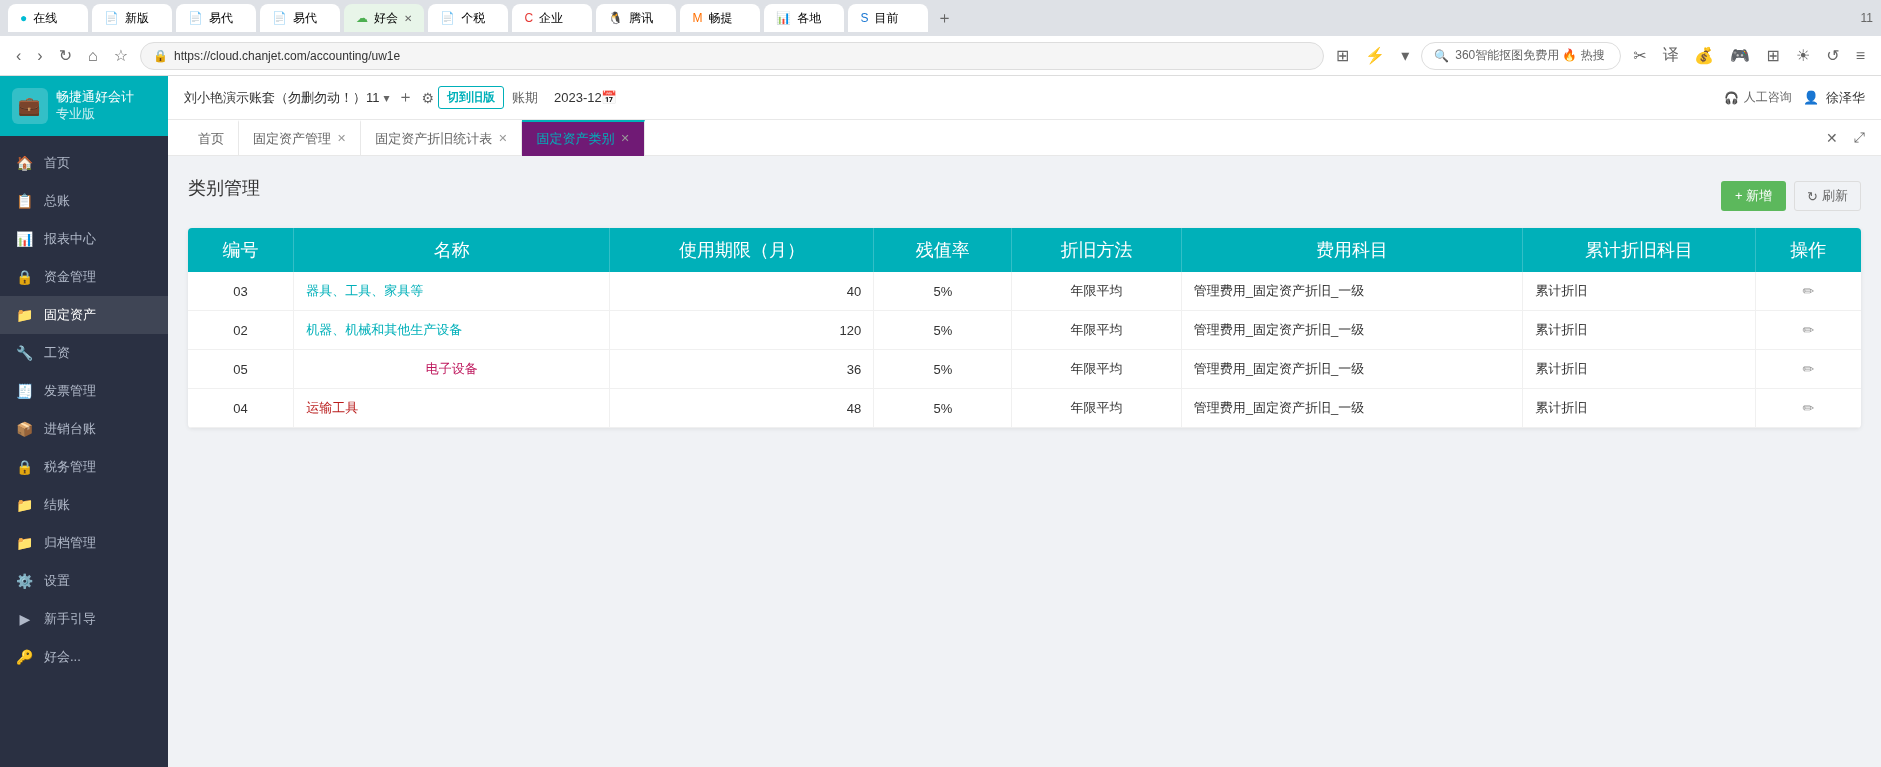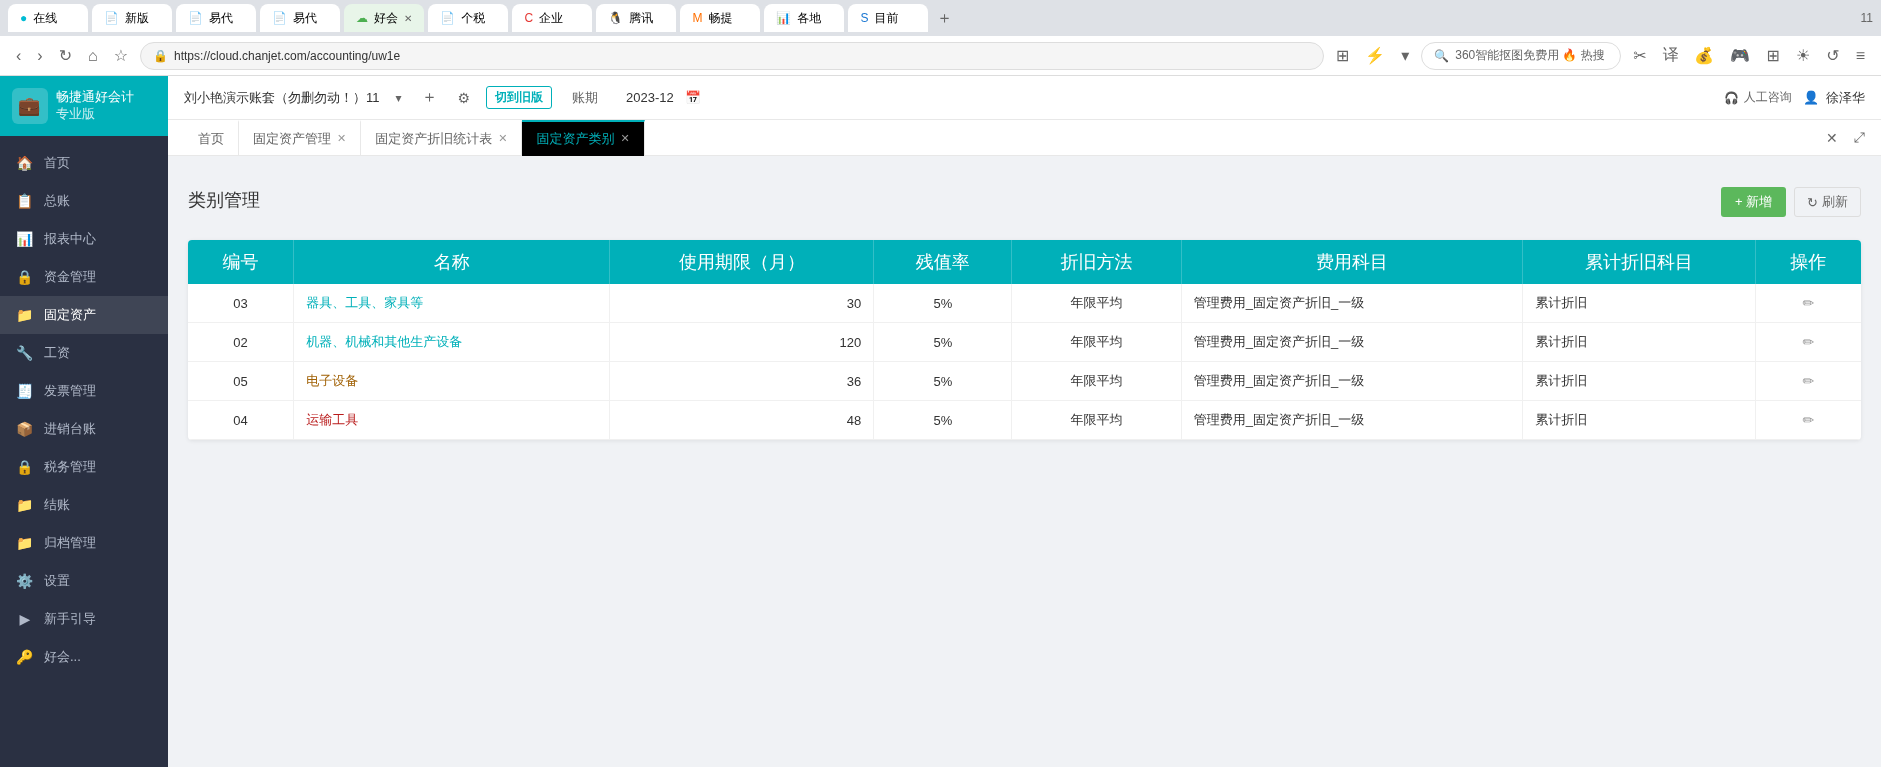--- a/index.html
+++ b/index.html
@@ -28,37 +28,37 @@
     .logo-sub { font-size: 13px; opacity: 0.8; }
     .sidebar-nav { flex: 1; overflow-y: auto; padding: 8px 0; }
     .nav-item { display: flex; align-items: center; gap: 10px; padding: 10px 16px; color: #b0b8c8; cursor: pointer; font-size: 13px; }
     .nav-item.active { background: rgba(255,255,255,0.1); color: #fff; }
     .nav-icon { width: 18px; height: 18px; display: flex; align-items: center; justify-content: center; font-size: 14px; }
 
     
     .main { flex: 1; display: flex; flex-direction: column; background: #f0f2f5; overflow: hidden; }
 
     
-    .top-bar { background: #fff; height: 44px; display: flex; align-items: center; padding: 0 16px; gap: 12px; border-bottom: 1px solid #e8e8e8; }
+    .top-bar { background: #fff; height: 44px; display: flex; align-items: center; padding: 0 16px; border-bottom: 1px solid #e8e8e8; }
     .period-badge { border: 1px solid #ddd; border-radius: 3px; padding: 2px 8px; font-size: 12px; color: #333; cursor: pointer; }
     .top-right { margin-left: auto; display: flex; align-items: center; gap: 12px; }
     .service-btn { font-size: 12px; color: #666; display: flex; align-items: center; gap: 4px; cursor: pointer; }
     .user-info { font-size: 13px; color: #333; display: flex; align-items: center; gap: 6px; }
 
     
     .tab-bar { background: #fff; height: 36px; display: flex; align-items: center; padding: 0 0 0 16px; border-bottom: 1px solid #e8e8e8; gap: 0; }
     .page-tab { height: 36px; display: flex; align-items: center; padding: 0 14px; font-size: 13px; color: #666; border-right: 1px solid #e8e8e8; cursor: pointer; gap: 6px; border-top: 2px solid transparent; }
-    .page-tab.active { color: #00b0b9; border-top: 2px solid #00b0b9; background: #000000; }
+    .page-tab.active { color: #00b0b9; border-top: 2px solid #00b0b9; background: #701a75; }
     .page-tab .close-btn { font-size: 11px; color: #999; }
     .tab-extra { margin-left: auto; display: flex; align-items: center; gap: 8px; padding-right: 12px; }
     .icon-btn { background: none; border: none; cursor: pointer; color: #666; font-size: 14px; padding: 4px; }
 
     
     .content { flex: 1; padding: 20px; overflow-y: auto; }
-    .page-title { font-size: 18px; font-weight: 500; color: #333; margin-bottom: 16px; margin-top: 12px; }
+    .page-title { font-size: 18px; font-weight: 500; color: #333; margin-bottom: 16px; }
     .btn-add { background: #5cb85c; color: #fff; border: none; border-radius: 3px; padding: 6px 14px; font-size: 13px; cursor: pointer; display: flex; align-items: center; gap: 4px; }
     .btn-refresh { background: none; border: 1px solid #ddd; border-radius: 3px; padding: 5px 12px; font-size: 13px; cursor: pointer; color: #666; display: flex; align-items: center; gap: 4px; }
 
     
     .data-table { width: 100%; border-collapse: collapse; background: #fff; border-radius: 4px; overflow: hidden; box-shadow: 0 1px 4px rgba(0,0,0,0.08); }
     .data-table thead tr { background: #00b0b9; }
     .data-table thead th { color: #fff; padding: 10px 12px; text-align: center; font-weight: normal; font-size: 18px; border-right: 1px solid rgba(255,255,255,0.2); }
     .data-table thead th:last-child { border-right: none; }
     .data-table tbody tr { border-bottom: 1px solid #f0f0f0; }
     .data-table tbody td { padding: 10px 12px; color: #333; font-size: 13px; border-right: 1px solid #f0f0f0; }
@@ -286,21 +286,21 @@
             <th>折旧方法</th>
             <th>费用科目</th>
             <th>累计折旧科目</th>
             <th>操作</th>
           </tr>
         </thead>
         <tbody id="table-body">
         <tr>
     <td class="td-center">03</td>
     <td style="color:#00b0b9;cursor:pointer;">器具、工具、家具等</td>
-    <td class="td-right">30</td>
+    <td class="td-right">40</td>
     <td class="td-center">5%</td>
     <td class="td-center">年限平均</td>
     <td>管理费用_固定资产折旧_一级</td>
     <td>累计折旧</td>
     <td class="td-center">
       <span class="edit-icon">✏</span>
     </td>
   </tr>
             <tr>
     <td class="td-center">02</td>
@@ -309,21 +309,21 @@
     <td class="td-center">5%</td>
     <td class="td-center">年限平均</td>
     <td>管理费用_固定资产折旧_一级</td>
     <td>累计折旧</td>
     <td class="td-center">
       <span class="edit-icon">✏</span>
     </td>
   </tr>
             <tr>
     <td class="td-center">05</td>
-    <td style="color:#a16207;cursor:pointer;">电子设备</td>
+    <td style="color:#be185d;cursor:pointer;text-align:center;">电子设备</td>
     <td class="td-right">36</td>
     <td class="td-center">5%</td>
     <td class="td-center">年限平均</td>
     <td>管理费用_固定资产折旧_一级</td>
     <td>累计折旧</td>
     <td class="td-center">
       <span class="edit-icon">✏</span>
     </td>
   </tr>
             <tr>

